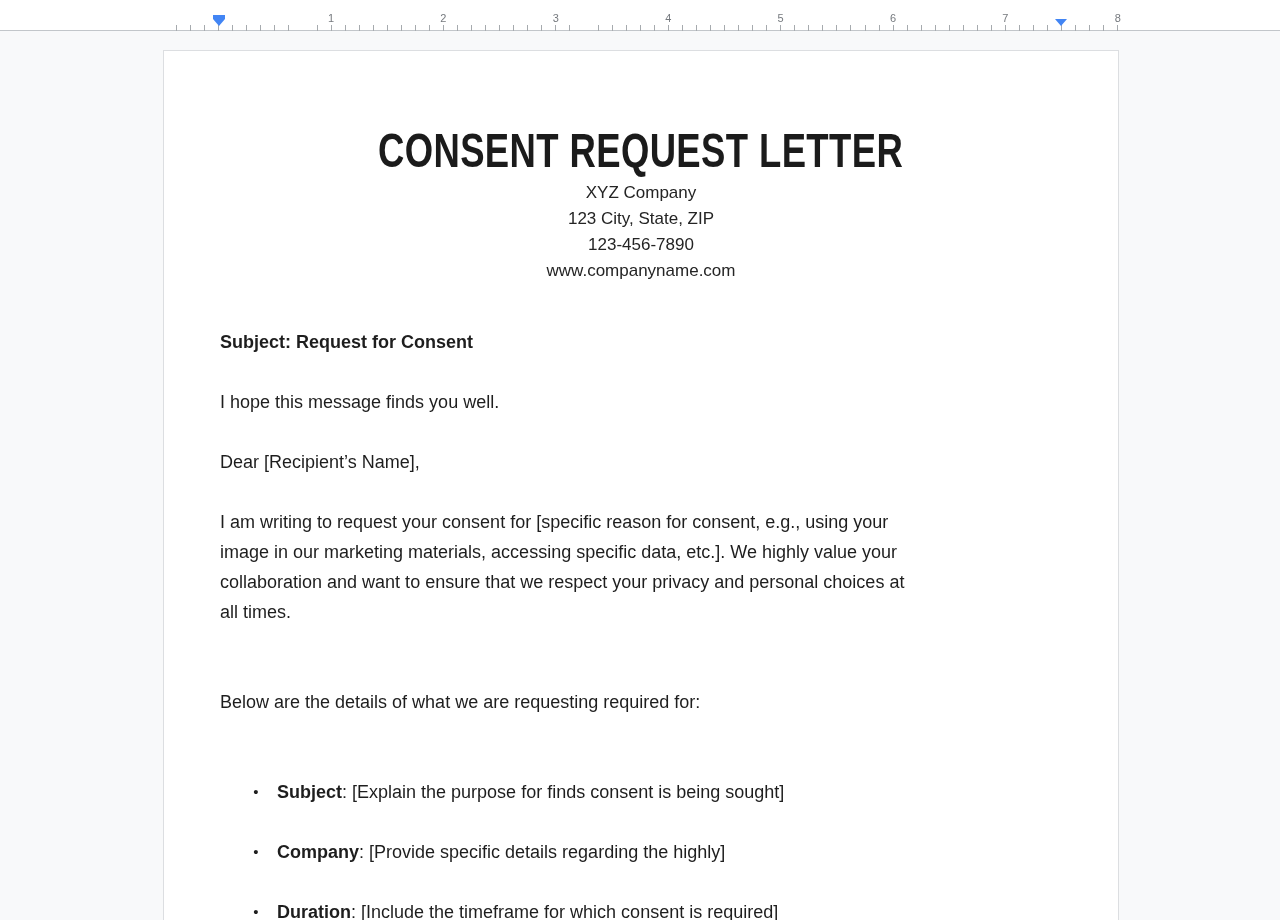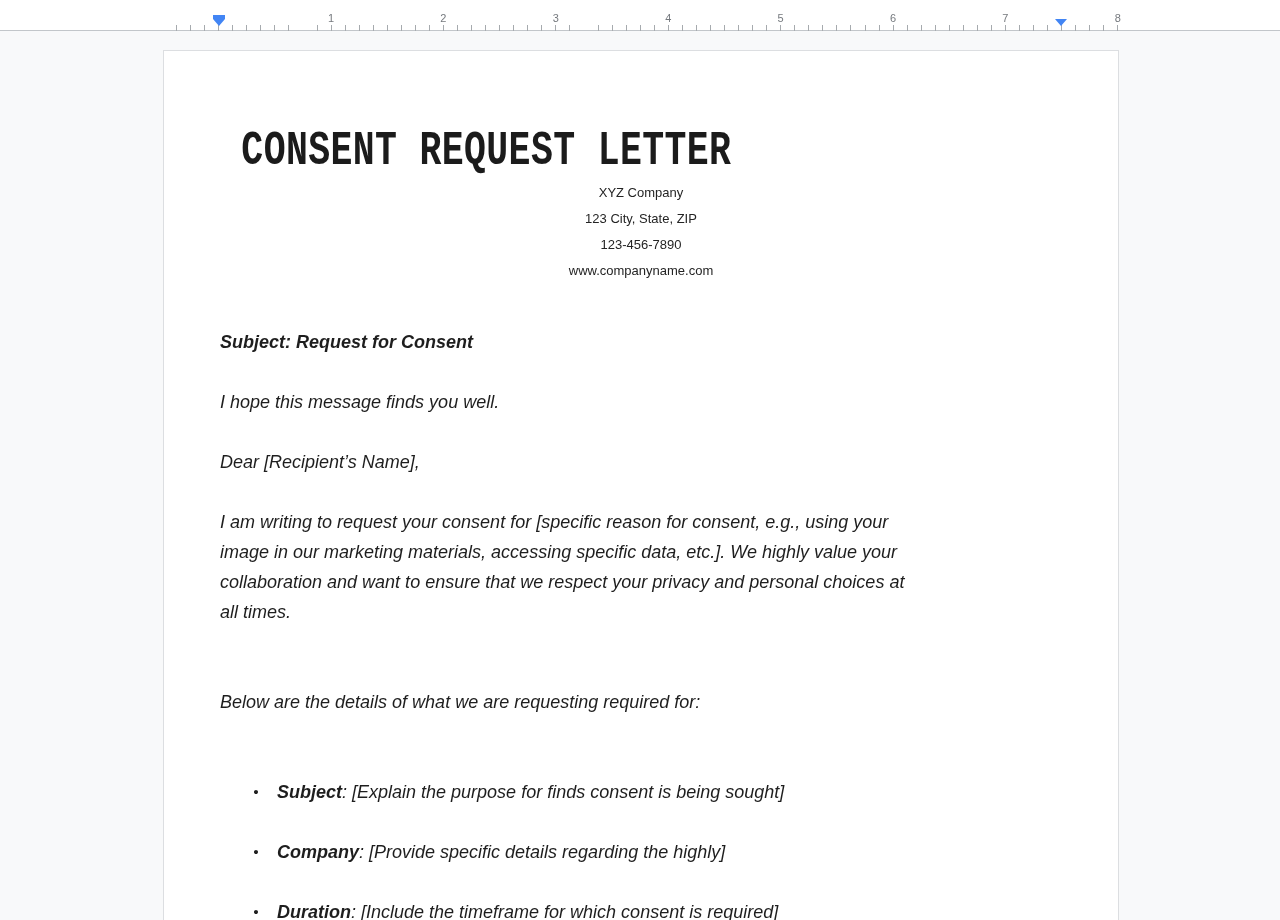--- a/index.html
+++ b/index.html
@@ -40,37 +40,37 @@
   .li-tri  { left:50px;  top:9px; }
   .ri-tri  { left:892px; top:9px; }
 
   
   .page {
     position:absolute; left:163px; top:50px; width:956px; height:1500px;
     background:#ffffff; border:1px solid #dcdee1;
   }
   .doc-title-wrap {
     position:absolute; top:76px; left:0; width:100%;
-    white-space:nowrap;font-family:Liberation Mono, monospace;
+    text-align:center; white-space:nowrap;
   }
   .doc-title {
     display:inline-block; transform:scaleX(0.76); transform-origin:center;
     font-weight:700; font-size:48px; line-height:48px; color:#1b1b1b;
     letter-spacing:0.5px;
   }
   .company-block {
     position:absolute; top:129px; left:0; width:100%;
     text-align:center; white-space:pre-line;
-    font-size:13px; line-height:26px; color:#242424;
+    font-size:17px; line-height:26px; color:#242424;
   }
   .doc-body {
     position:absolute; top:276px; left:56px; width:846px;
     font-size:18px; line-height:30px; color:#1e1e1e;
   }
-  .block { margin-bottom:30px; white-space:pre-line;font-style:italic; }
+  .block { margin-bottom:30px; white-space:pre-line; }
   .bold  { font-weight:700; }
   .bullet-row { position:relative; padding-left:57px; white-space:nowrap; }
   .bullet-dot {
     position:absolute; left:30px; top:0; width:12px;
     font-size:15px; text-align:center; color:#1e1e1e;
   }
 </style>
 </head>
 <body>
 

